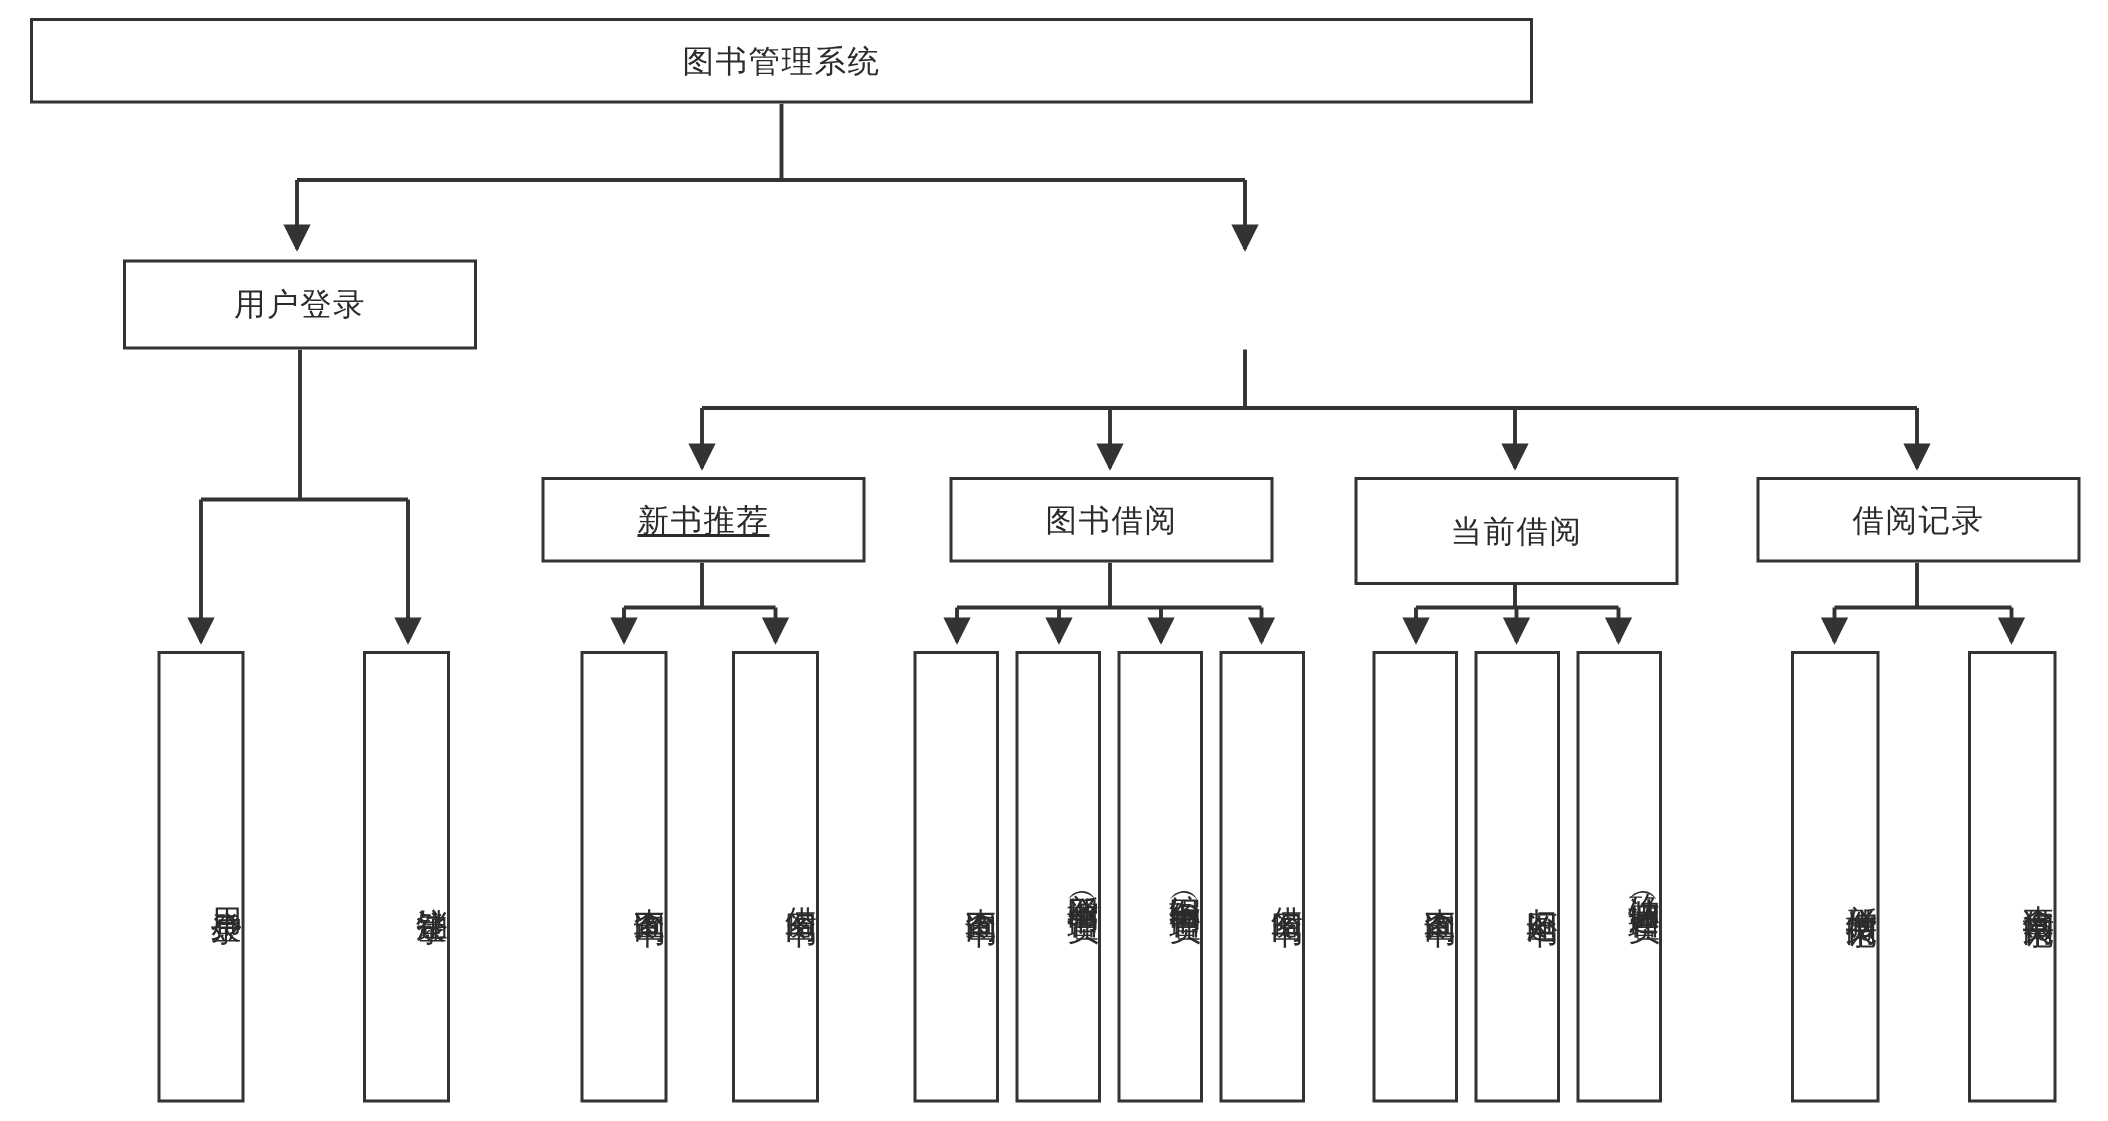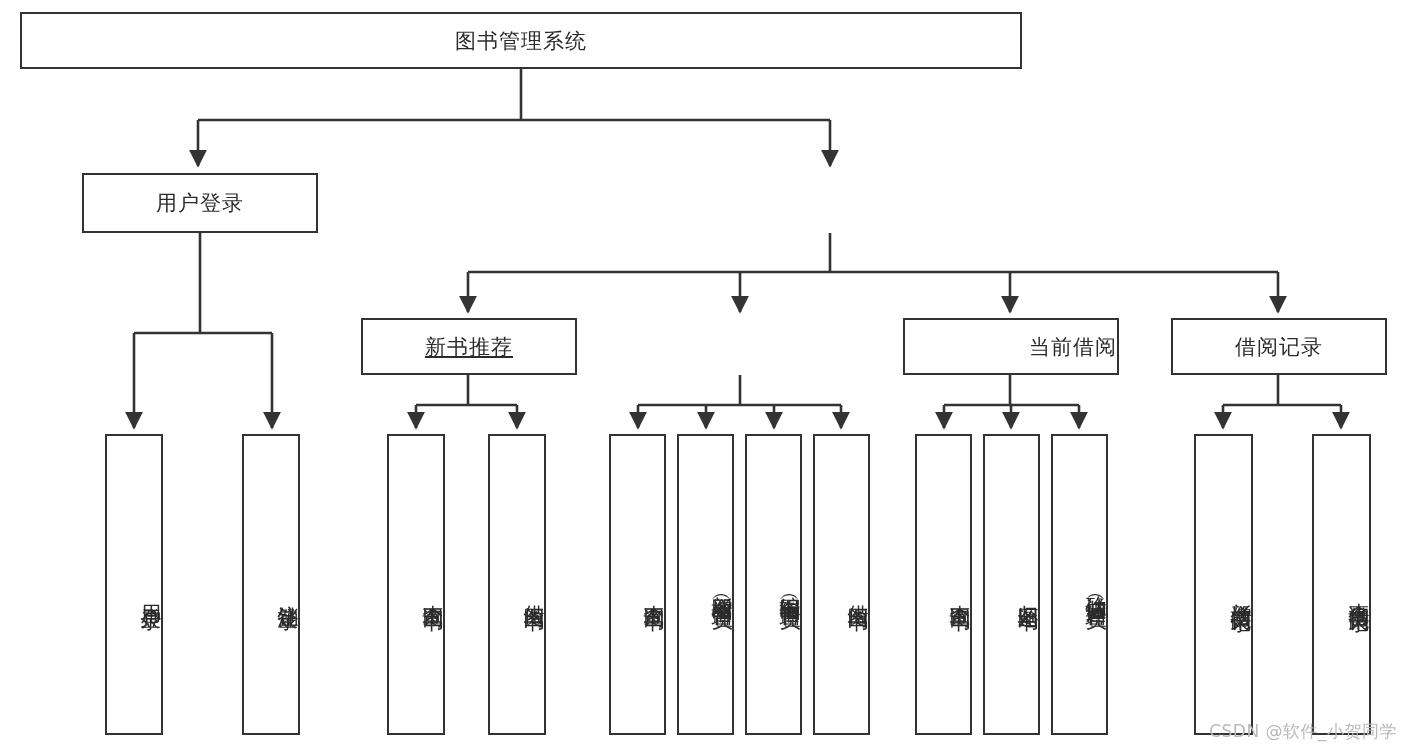--- a/index.html
+++ b/index.html
@@ -125,21 +125,24 @@
     <span class="node-label">图书管理系统</span>
   </div>
 
   <div class="node-box horiz" style="left:82px; top:173px; width:236px; height:60px;">
     <span class="node-label">用户登录</span>
   </div>
 
   <div class="node-box horiz" style="left:361px; top:318px; width:216px; height:57px;text-decoration:underline;">
     <span class="node-label">新书推荐</span>
   </div>
-  <div class="node-box horiz" style="left:903px; top:318px; width:216px; height:57px;justify-content:flex-end;">
+  <div class="node-box horiz" style="left:633px; top:318px; width:216px; height:57px;">
+    <span class="node-label">图书借阅</span>
+  </div>
+  <div class="node-box horiz" style="left:903px; top:318px; width:216px; height:72px;">
     <span class="node-label">当前借阅</span>
   </div>
   <div class="node-box horiz" style="left:1171px; top:318px; width:216px; height:57px;">
     <span class="node-label">借阅记录</span>
   </div>
 
   <div class="node-box vert" style="left:105px; top:434px; width:58px; height:301px;">
     <span class="node-label">用户登录</span>
   </div>
   <div class="node-box vert" style="left:242px; top:434px; width:58px; height:301px;">
@@ -172,15 +175,14 @@
   <div class="node-box vert" style="left:1051px; top:434px; width:57px; height:301px; padding-top:6px;">
     <span class="node-label">确认归还（管理员）</span>
   </div>
   <div class="node-box vert" style="left:1194px; top:434px; width:59px; height:301px;">
     <span class="node-label">新增借阅记录</span>
   </div>
   <div class="node-box vert" style="left:1312px; top:434px; width:59px; height:301px;">
     <span class="node-label">查询借阅记录</span>
   </div>
 
-  <div id="watermark">CSDN @软件_小贺同学</div>
 
 </div>
 
 </body></html>

